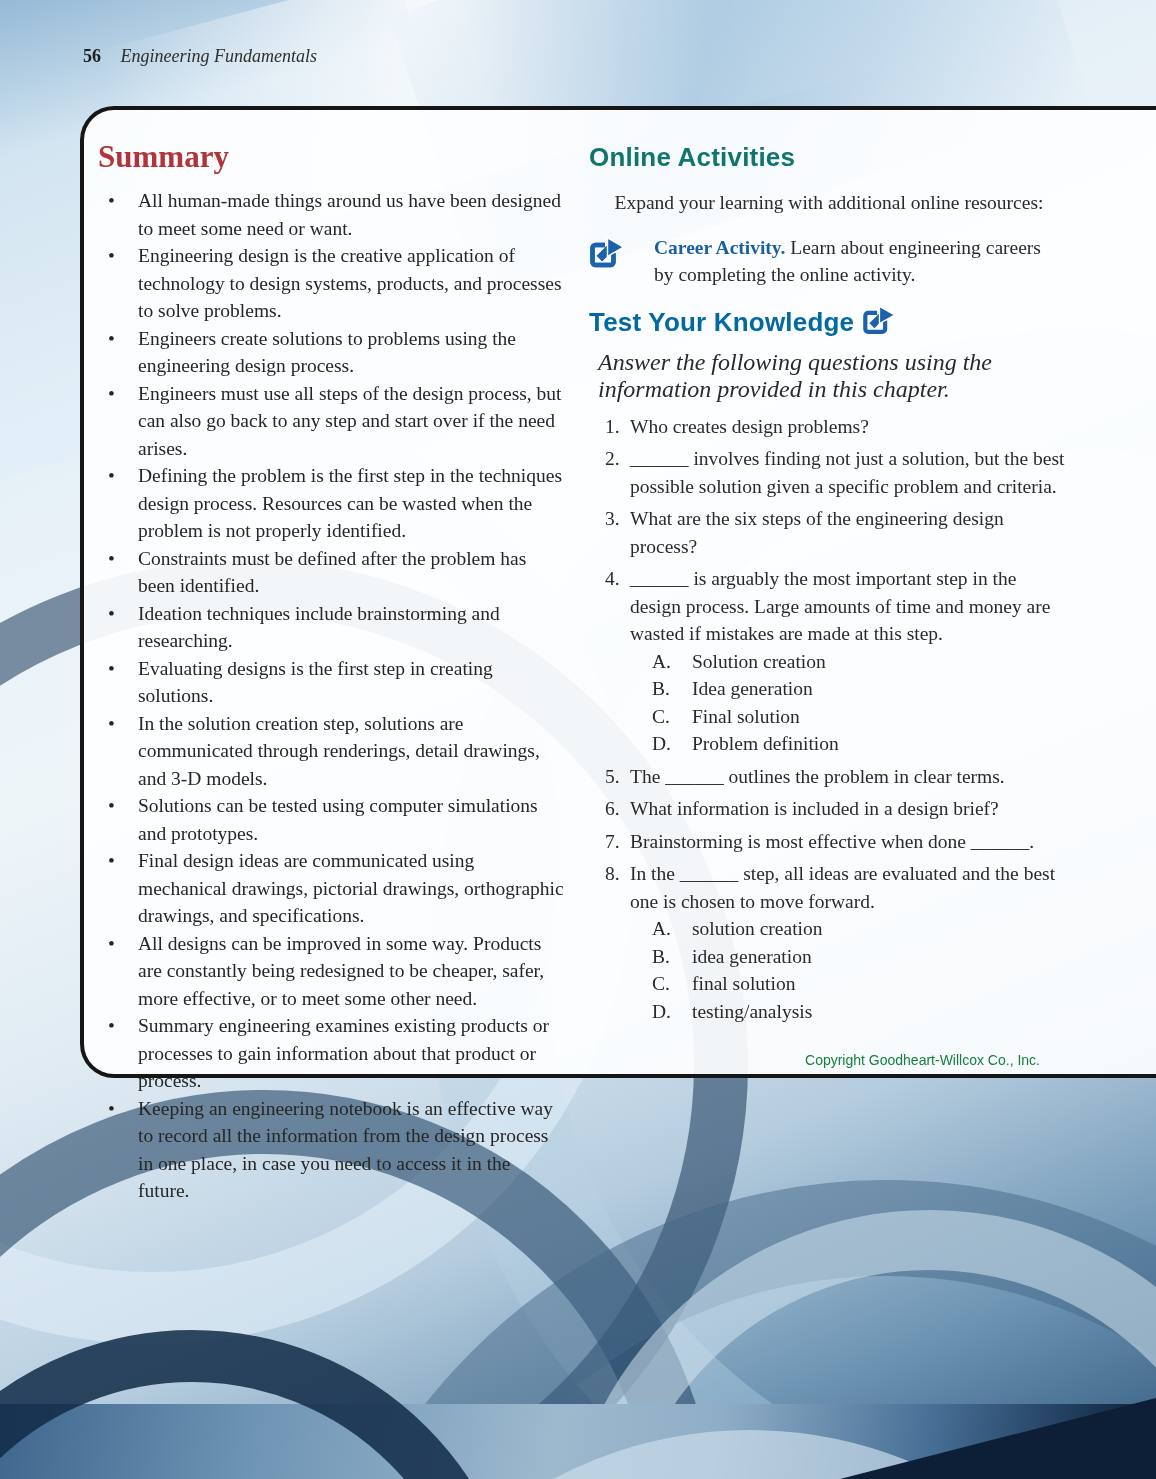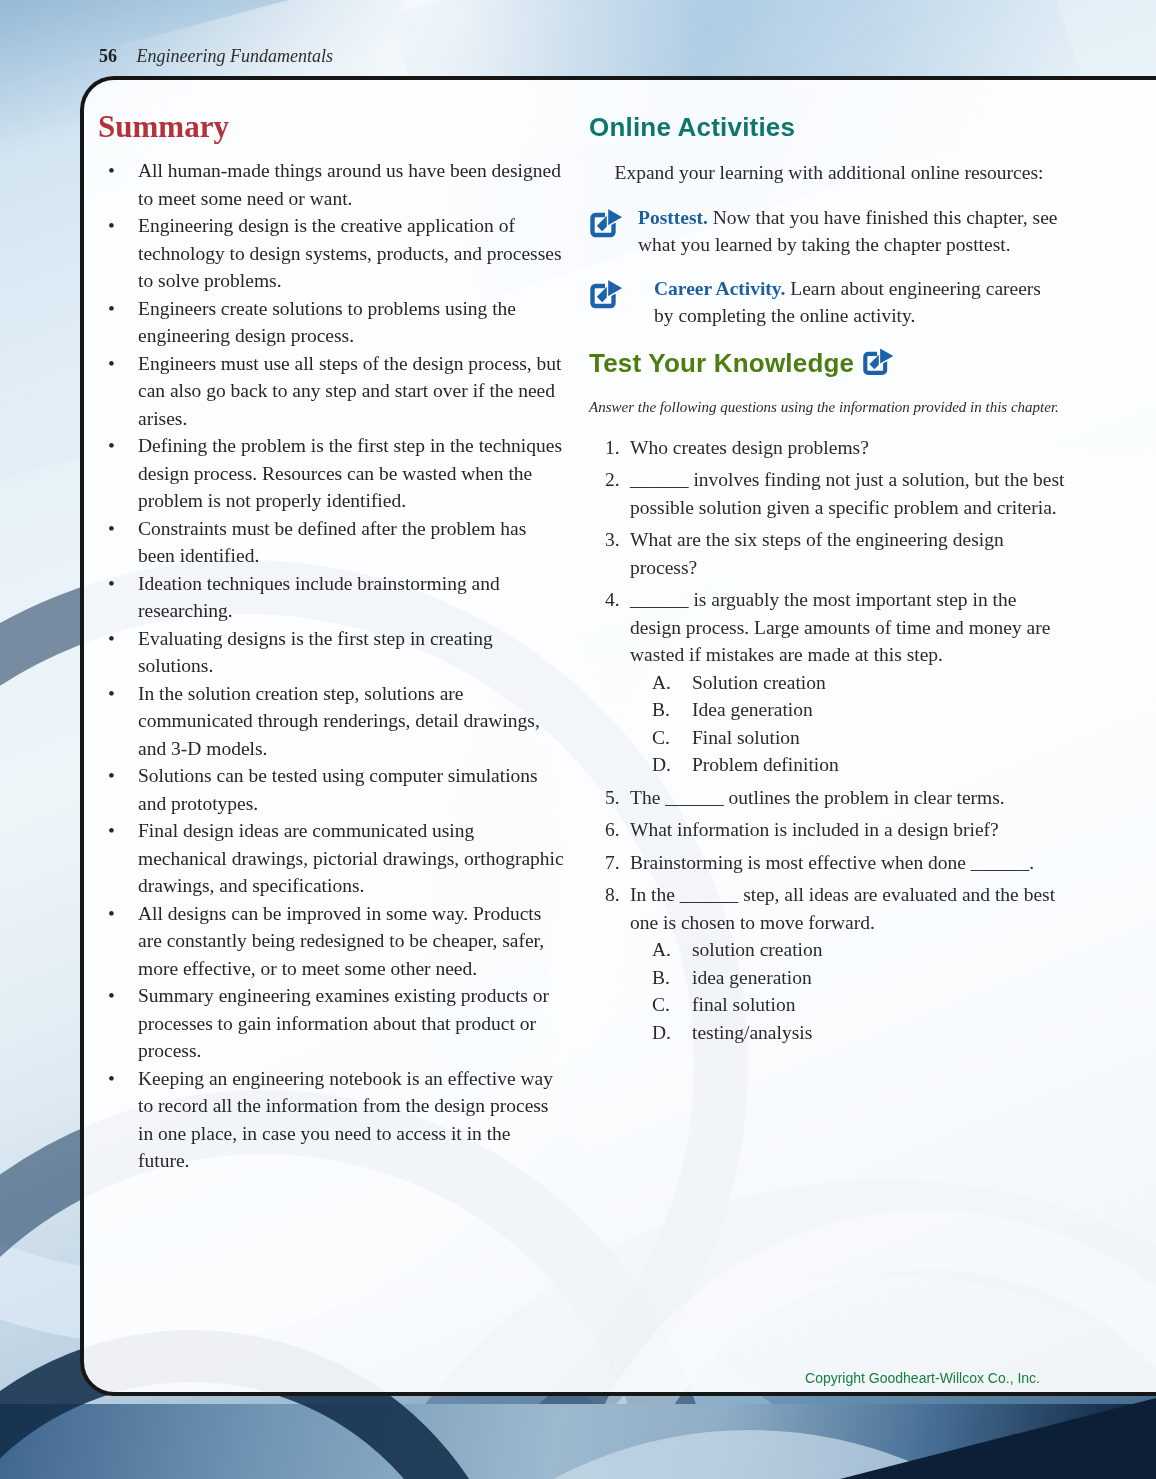--- a/index.html
+++ b/index.html
@@ -27,50 +27,50 @@
   .bg-bottom-dark{position:absolute;left:0;top:1404px;width:1156px;height:75px;
     background:linear-gradient(100deg,#3f668d 0%,#6e94b4 22%,#9db9ce 48%,#8fadc6 62%,#476f96 80%,#132c49 96%);}
   .bg-corner-br{position:absolute;left:840px;top:1398px;width:316px;height:81px;background:#0c1f36;
     clip-path:polygon(100% 0,100% 100%,0 100%);}
   .bg-arc-bottom{position:absolute;left:-140px;top:1330px;width:560px;height:560px;border-radius:50%;
     border:52px solid rgba(16,42,70,.85);}
   .bg-arc-bottom2{position:absolute;left:330px;top:1430px;width:700px;height:700px;border-radius:50%;
     border:70px solid rgba(203,221,234,.7);}
 
   
-  .running-head{position:absolute;left:99px;top:46px;z-index:6;font-size:18px;}
+  .running-head{position:absolute;left:83px;top:46px;z-index:6;font-size:18px;}
   .pagenum{font-weight:bold;color:#1f1f1f;}
   .booktitle{font-style:italic;margin-left:15px;color:#2e2e2e;}
 
   
-  .card{position:absolute;left:80px;top:76px;width:1076px;height:1320px;z-index:5;box-sizing:border-box;
+  .card{position:absolute;left:80px;top:106px;width:1076px;height:972px;z-index:5;box-sizing:border-box;
     background:rgba(253,254,255,.93);
     border:4px solid #161616;border-right:none;border-radius:34px 0 0 34px;}
 
   .col-left{position:absolute;left:14px;top:30px;width:466px;}
   .col-right{position:absolute;left:505px;top:32px;width:480px;}
 
   h1.summary-title{margin:0 0 13px 0;font-size:31px;line-height:34px;font-weight:bold;color:#b23339;}
   ul.summary-list{list-style:none;margin:0;padding:0;font-size:19.5px;line-height:27.5px;color:#262626;}
   ul.summary-list li{display:flex;}
   .bullet-marker{flex:none;width:40px;padding-left:10px;box-sizing:border-box;}
   .bullet-text{flex:1;}
 
   h2.sec-title{margin:0 0 12px 0;font-family:"Liberation Sans",sans-serif;font-size:26px;line-height:30px;
     font-weight:700;letter-spacing:.2px;}
   .blue-title{color:#0f766e;}
-  .green-title{color:#4d7c0f;margin-top:25px;}
+  .green-title{color:#0369a1;margin-top:25px;}
   .intro-text{margin:17px;font-size:19.5px;line-height:27.5px;text-align:center;}
   .activity{position:relative;padding-left:49px;margin-top:5px;font-size:19.5px;line-height:27.5px;}
   .activity .ext-icon{position:absolute;left:0;top:3px;}
   .lead-link{font-weight:bold;color:#1c5f9f;}
   .ext-icon{display:inline-block;line-height:0;cursor:pointer;}
   .title-icon{vertical-align:-4px;margin-left:8px;}
 
-  .tyk-instructions{margin:0 0 10px 0;font-style:italic;font-size:15px;line-height:34px;}
+  .tyk-instructions{margin:0 0 10px 9px;font-style:italic;font-size:24px;line-height:27px;}
   ol.questions{list-style:none;margin:0;padding:0;font-size:19.5px;line-height:27.5px;}
   ol.questions>li{display:flex;padding-left:16px;margin-bottom:5px;}
   .qnum{flex:none;width:25px;}
   .qbody{flex:1;}
   .opt{display:flex;padding-left:22px;}
   .opt-letter{flex:none;width:40px;}
 
   .footer-copyright{position:absolute;right:116px;bottom:6px;
     font-family:"Liberation Sans",sans-serif;font-size:14px;color:#15803d;}
 </style>
@@ -185,21 +185,20 @@
       <div>
 
           <div class="activity">
             <span class="ext-icon">
               <svg width="36" height="31" viewBox="0 0 36 31">
                 <path d="M16 8 H6.5 A3 3 0 0 0 3.5 11 V25 A3 3 0 0 0 6.5 28 H21.5 A3 3 0 0 0 24.5 25 V16" fill="none" stroke="#1b62ab" stroke-width="4.4"></path>
                 <path d="M10.5 21.5 L21 11" stroke="#1b62ab" stroke-width="7.5"></path>
                 <path d="M18.5 1 L34.5 10.2 L18.5 19.4 Z" fill="#1b62ab" stroke="#ffffff" stroke-width="1.4"></path>
               </svg>
             </span>
-            <p style="margin:0"><span class="lead-link">Posttest.</span> <span>Now that you have finished this chapter, see what you learned by taking the chapter posttest.</span></p>
           </div>
 
           <div class="activity">
             <span class="ext-icon">
               <svg width="36" height="31" viewBox="0 0 36 31">
                 <path d="M16 8 H6.5 A3 3 0 0 0 3.5 11 V25 A3 3 0 0 0 6.5 28 H21.5 A3 3 0 0 0 24.5 25 V16" fill="none" stroke="#1b62ab" stroke-width="4.4"></path>
                 <path d="M10.5 21.5 L21 11" stroke="#1b62ab" stroke-width="7.5"></path>
                 <path d="M18.5 1 L34.5 10.2 L18.5 19.4 Z" fill="#1b62ab" stroke="#ffffff" stroke-width="1.4"></path>
               </svg>
             </span>

